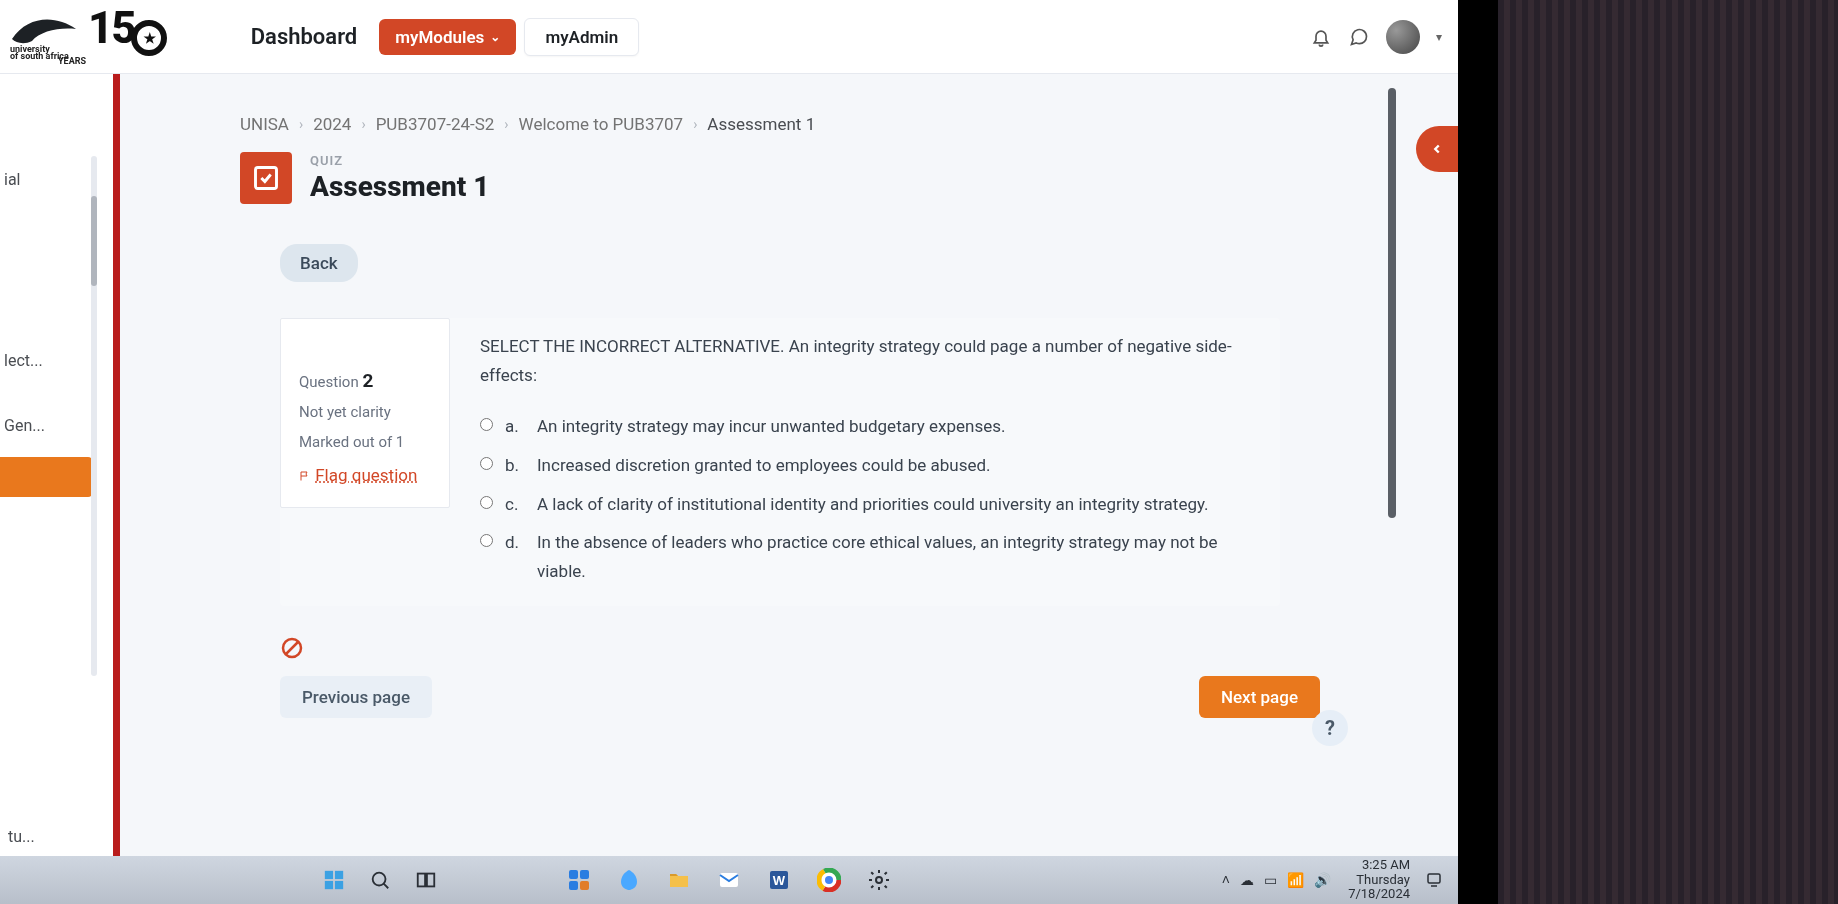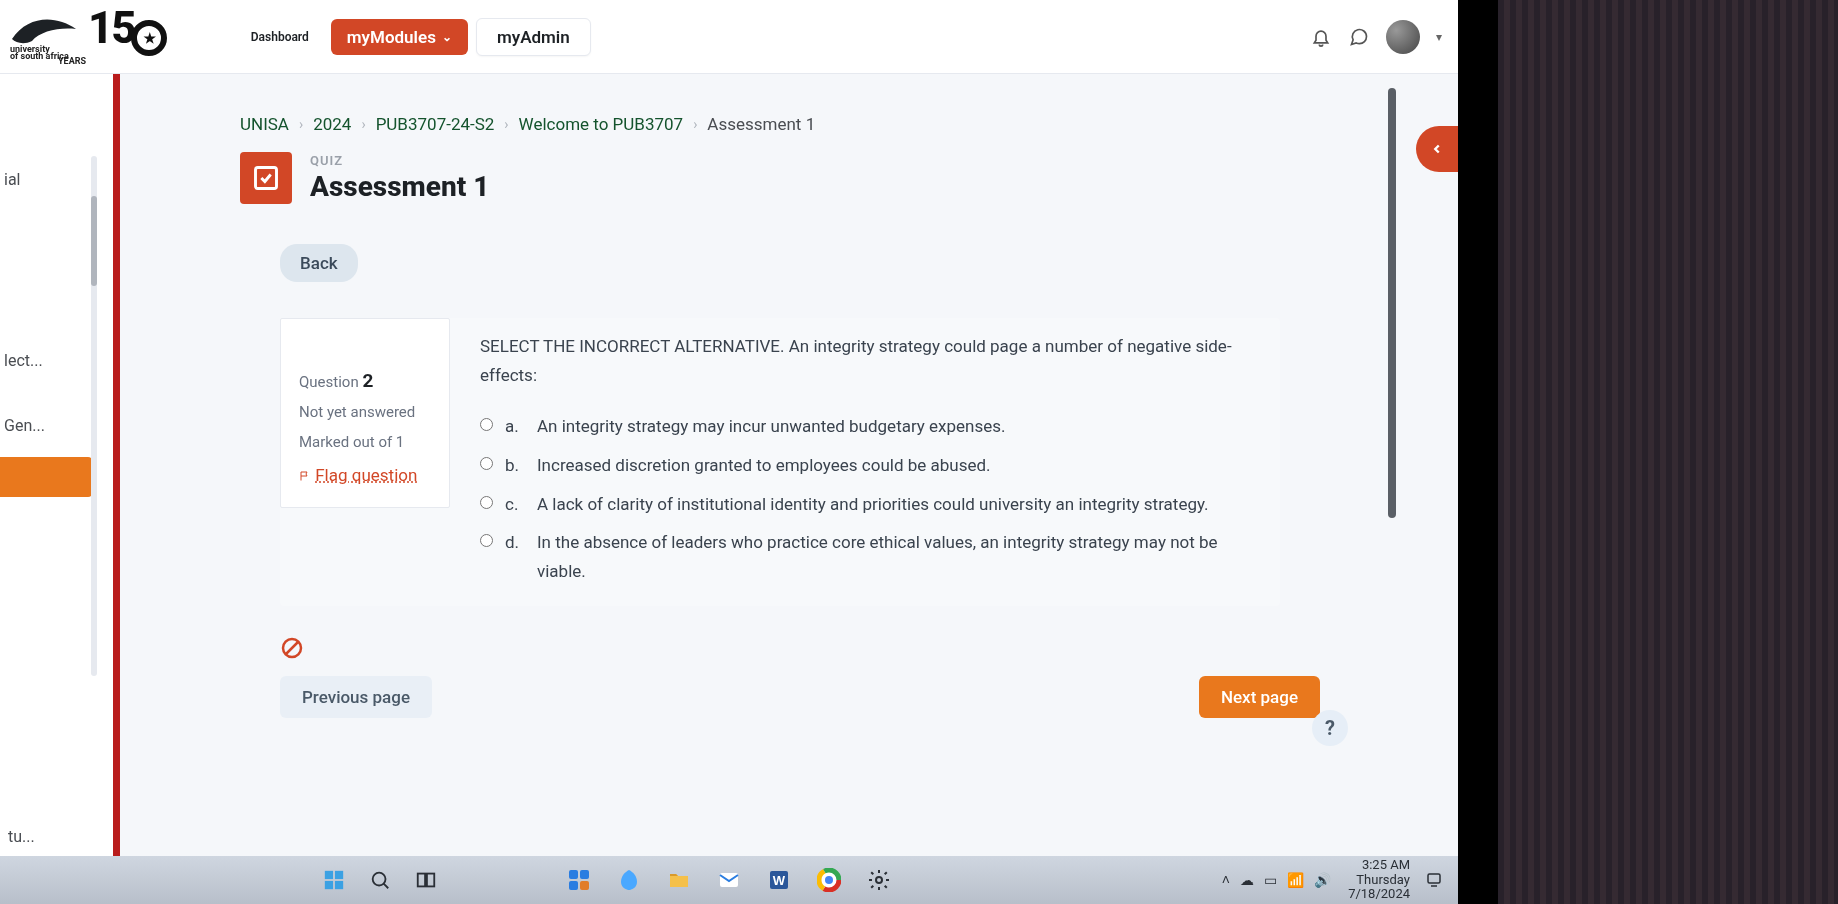--- a/index.html
+++ b/index.html
@@ -10,21 +10,21 @@
 .logo-wrap { display: flex; align-items: center; gap: 2px; margin-right: 40px; }
 .logo-swoosh { width: 70px; height: 36px; position: relative; }
 .logo-swoosh svg { width: 100%; height: 100%; }
 .logo-sub { font-size: 9px; font-weight: 700; color: #222; margin-top: -2px; line-height: 1; }
 .logo-150 { display: flex; align-items: flex-end; gap: 2px; margin-left: 6px; }
 .logo-150-main { font-size: 44px; font-weight: 800; letter-spacing: -2px; color: #111; line-height: 0.9; }
 .logo-150-main .zero { display: inline-flex; align-items: center; justify-content: center; width: 36px; height: 36px; border: 6px solid #111; border-radius: 50%; font-size: 14px; font-weight: 900; margin-left: -4px; }
 .logo-150-sub { font-size: 9px; font-weight: 700; color: #222; margin-left: -30px; margin-bottom: -2px; }
 
 .nav-center { display: flex; align-items: center; gap: 8px; margin-left: 30px; }
-.nav-link { font-size: 12px; font-weight: 600; color: #1d2125; padding: 10px 14px; border-radius: 6px; cursor: pointer; }
+.nav-link { font-size: 22px; font-weight: 600; color: #1d2125; padding: 10px 14px; border-radius: 6px; cursor: pointer; }
 .nav-pill { background: #d24726; color: #fff; font-size: 17px; font-weight: 600; padding: 8px 16px; border-radius: 6px; display: inline-flex; align-items: center; gap: 6px; cursor: pointer; }
 .nav-pill .chev { font-size: 12px; }
 .nav-pill-outline { background: #fff; color: #1d2125; font-size: 17px; font-weight: 600; padding: 8px 20px; border: 1px solid #e6e9ef; border-radius: 6px; box-shadow: 0 1px 2px rgba(0,0,0,0.04); cursor: pointer; }
 
 .top-right { position: absolute; right: 16px; display: flex; align-items: center; gap: 16px; }
 .top-icon { width: 22px; height: 22px; display: inline-flex; align-items: center; justify-content: center; color: #555; cursor: pointer; }
 .avatar { width: 34px; height: 34px; border-radius: 50%; background: radial-gradient(circle at 30% 30%, #999, #444); cursor: pointer; }
 .avatar-chev { font-size: 12px; color: #666; }
 
 
@@ -35,21 +35,21 @@
 .side-item.s3 { margin-top: 34px; }
 .side-highlight { margin-top: 16px; height: 40px; width: 92px; background: #e9781d; border-top-right-radius: 4px; border-bottom-right-radius: 4px; }
 .side-scroll { position: absolute; right: 16px; top: 82px; width: 6px; height: 520px; background: #e6e9ef; border-radius: 3px; }
 .side-scroll-thumb { position: absolute; top: 40px; width: 6px; height: 90px; background: #b0b5bd; border-radius: 3px; }
 .side-item.s4 { position: absolute; bottom: 4px; left: 4px; }
 
 
 .main { position: absolute; left: 120px; top: 74px; right: 0; bottom: 48px; padding: 40px 120px 0 120px; overflow: hidden; }
 
 .breadcrumb { display: flex; align-items: center; gap: 10px; font-size: 17px; margin-bottom: 18px; }
-.breadcrumb a { color: #14532d; text-decoration: none; cursor: pointer; }
+.breadcrumb a { color: #737373; text-decoration: none; cursor: pointer; }
 .breadcrumb .sep { color: #b0b5bd; font-size: 14px; }
 .breadcrumb .current { color: #4a4d52; }
 
 .heading-row { display: flex; align-items: center; gap: 18px; margin-bottom: 40px; }
 .quiz-icon-box { width: 52px; height: 52px; background: #d24726; border-radius: 4px; display: flex; align-items: center; justify-content: center; }
 .heading-text .kicker { font-size: 13px; letter-spacing: 1px; color: #9aa0a9; font-weight: 600; margin-bottom: 2px; }
 .heading-text h1 { font-size: 28px; font-weight: 800; color: #1d2125; }
 
 .content-area { padding-left: 40px; }
 .back-btn { display: inline-block; background: #dde6ee; color: #3b4a5a; font-size: 17px; font-weight: 500; padding: 9px 20px; border-radius: 17px; cursor: pointer; margin-bottom: 36px; }
@@ -192,21 +192,21 @@
         <h1>Assessment 1</h1>
       </div>
     </div>
 
     <div class="content-area">
       <div class="back-btn">Back</div>
 
       <div class="qcard">
         <div class="qinfo">
           <div class="qn"><span>Question</span> <b>2</b></div>
-          <div class="state">Not yet answered</div>
+          <div class="state">Not yet clarity</div>
           <div class="marks">Marked out of 1</div>
           <div class="flag">
             <svg width="12" height="12" viewBox="0 0 24 24" fill="none" stroke="#d24726" stroke-width="2" style="vertical-align:-1px">
                 <path d="M4 21V4h12l-2 4 2 4H4"></path>
               </svg>
             <span>Flag question</span>
           </div>
         </div>
         <div class="qbody">
           <div class="stem">SELECT THE INCORRECT ALTERNATIVE. An integrity strategy could page a number of negative side-effects:</div>

